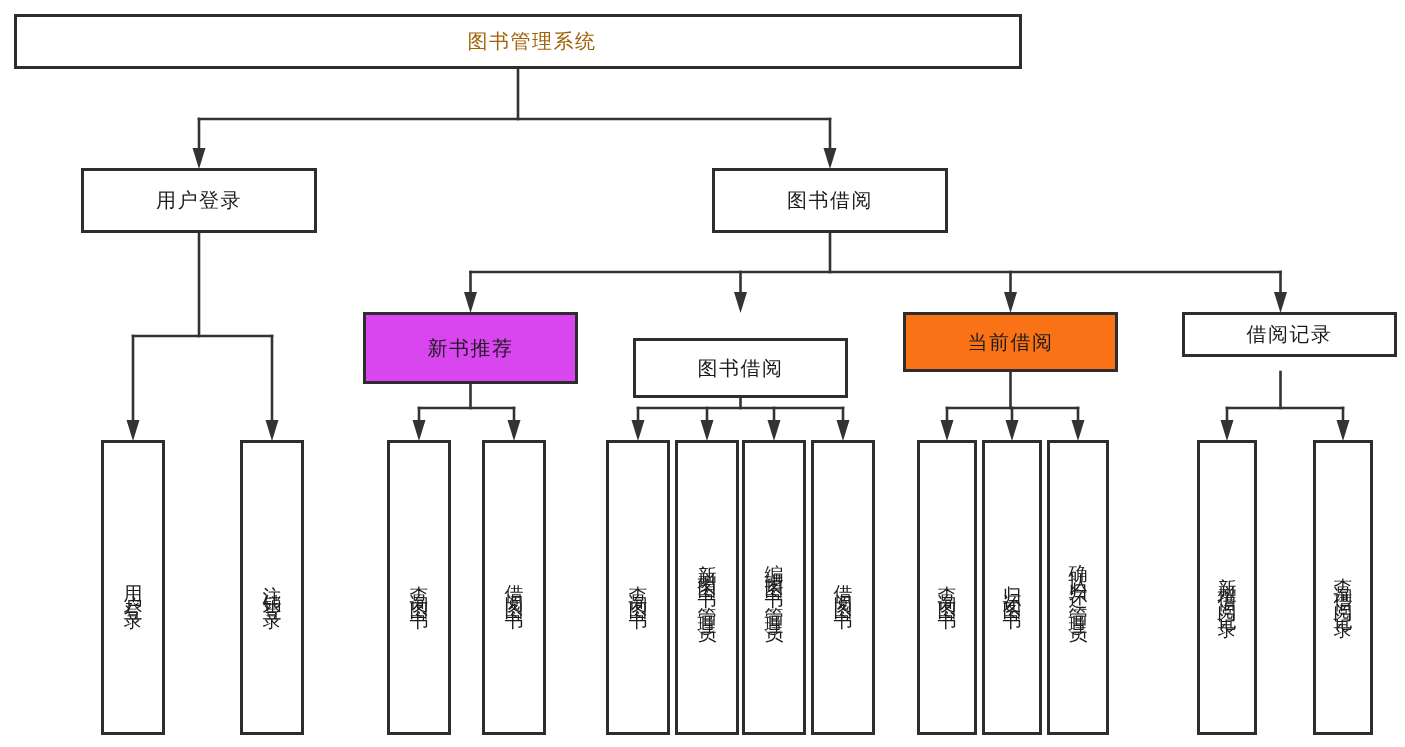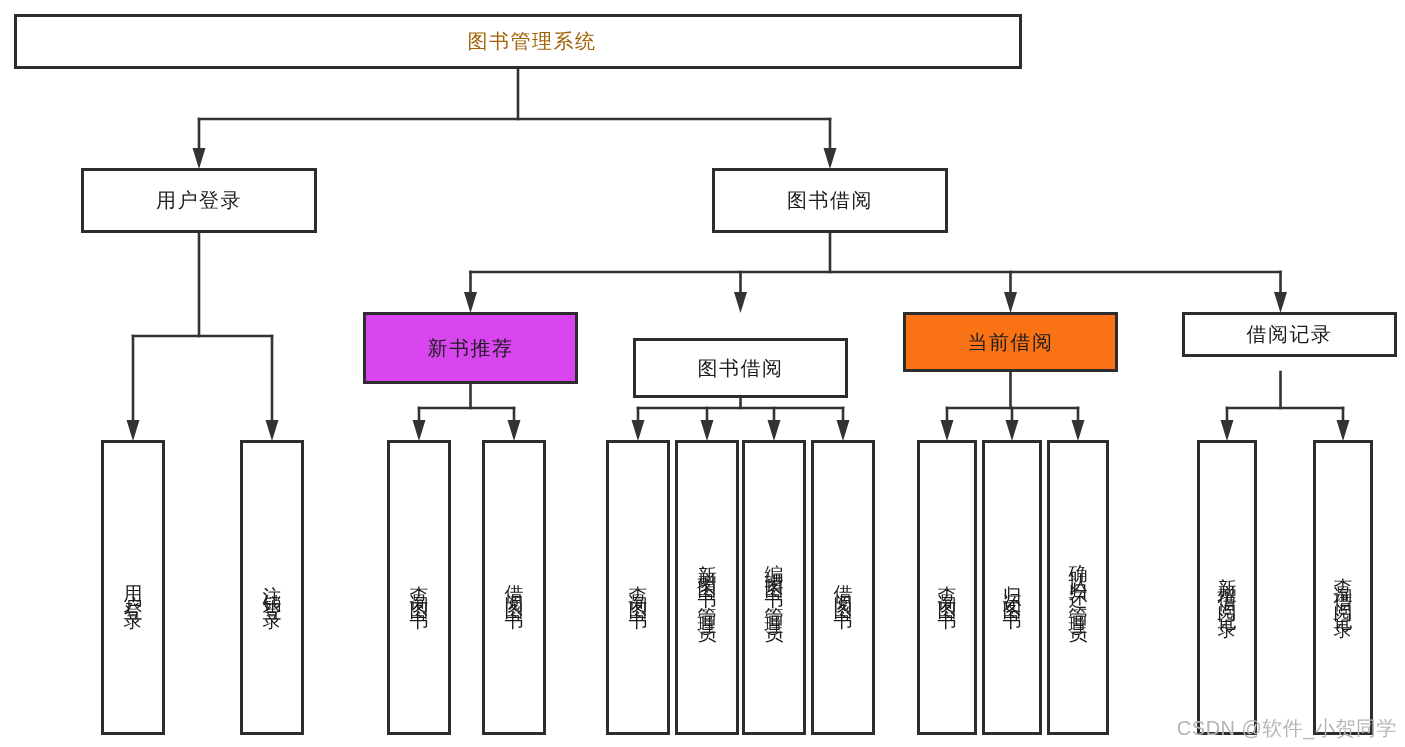--- a/index.html
+++ b/index.html
@@ -149,14 +149,13 @@
       <div class="node v" style="left: 1047px; top: 440px; width: 62px; height: 295px; border-color: rgb(45, 45, 45); background: rgb(255, 255, 255); color: rgb(28, 28, 28);">
         <span class="label">确认归还（管理员）</span>
       </div>
       <div class="node v" style="left: 1197px; top: 440px; width: 60px; height: 295px; border-color: rgb(45, 45, 45); background: rgb(255, 255, 255); color: rgb(28, 28, 28);">
         <span class="label">新增借阅记录</span>
       </div>
       <div class="node v" style="left: 1313px; top: 440px; width: 60px; height: 295px; border-color: rgb(45, 45, 45); background: rgb(255, 255, 255); color: rgb(28, 28, 28);">
         <span class="label">查询借阅记录</span>
       </div>
     </div>
-  <div class="watermark" style="color: rgb(180, 180, 186);">CSDN @软件_小贺同学</div>
 </div>
 
 </body></html>

